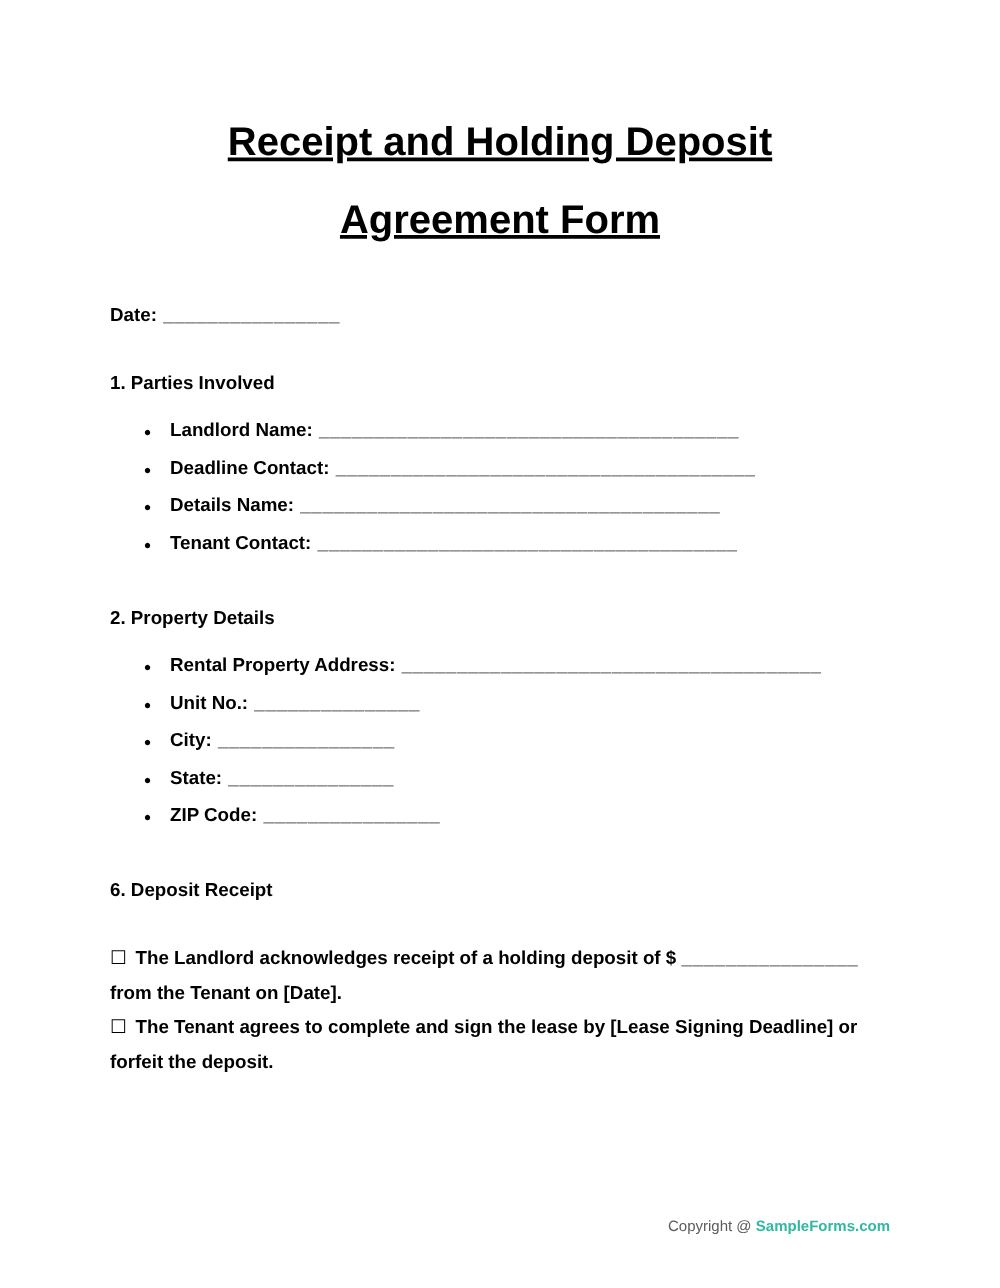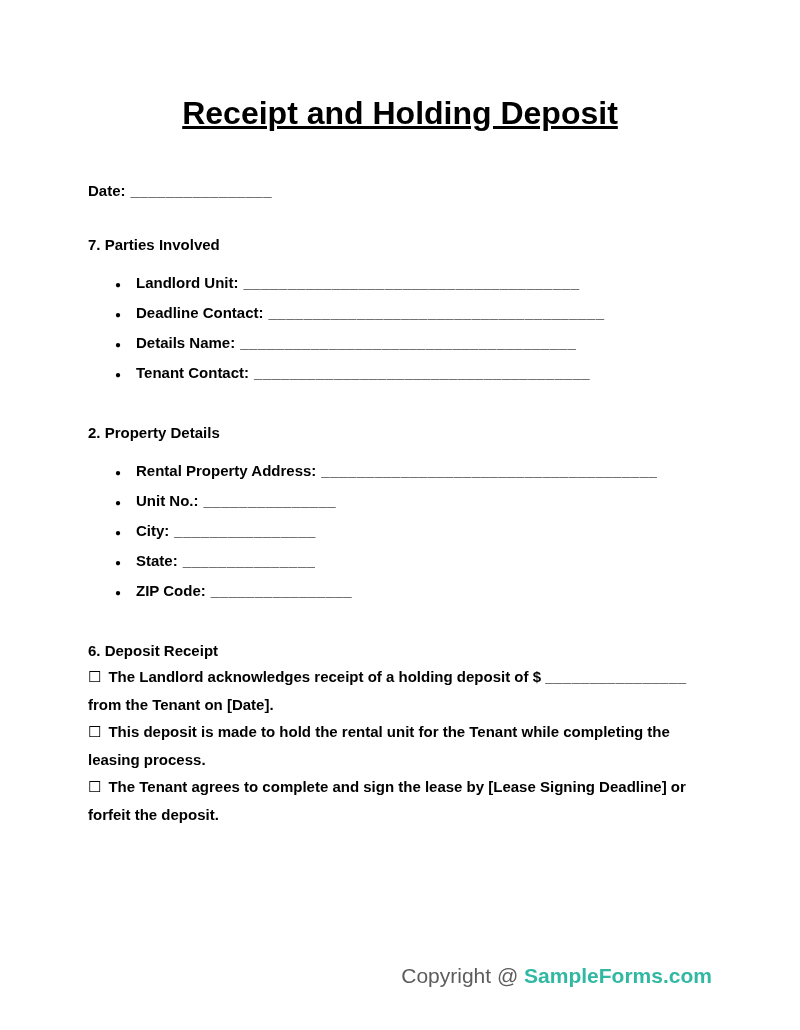--- a/index.html
+++ b/index.html
@@ -19,51 +19,52 @@
   }
   .doc-title { text-align: center; font-size: 32px; line-height: 62px; font-weight: bold; }
   .doc-title .title-line { display: block; }
   .doc-title .title-line span { text-decoration: underline; }
   .date-line { margin-top: 37px; line-height: 20px; }
   .blank { margin-left: 5px; white-space: nowrap; letter-spacing: 0.5px; }
   .section-heading { margin-top: 34px; font-size: 15px; line-height: 20px; }
   .bullet-list { margin-top: 14px; }
   .bullet-row { display: flex; align-items: baseline; margin-left: 27px; line-height: 28px; }
   .bullet { width: 21px; flex: 0 0 21px; font-size: 10px; }
-  .clauses { margin-top: 2px; }
+  .clauses { margin-top: 30px; }
   .clause { line-height: 27.5px; }
   .checkbox { margin-right: 7px; font-weight: normal; font-size: 15px; }
   .footer {
     position: absolute;
     right: 88px;
     bottom: 42px;
-    font-size: 21px;
+    font-size: 12px;
     font-weight: normal;
     color: #5c5c5c;
   }
   .footer .brand { color: #30b8a3; font-weight: bold; text-decoration: none; cursor: pointer; }
 </style>
 </head>
 <body>
 
 <div class="page">
 
   <h1 class="doc-title">
     <span class="title-line"><span>Receipt and Holding Deposit</span></span>
+    <span class="title-line"><span>Agreement Form</span></span>
   </h1>
 
   <div class="date-line">
     <span>Date:</span><span class="blank">________________</span>
   </div>
 
-  <div class="section-heading">7. Parties Involved</div>
+  <div class="section-heading">1. Parties Involved</div>
   <div class="bullet-list">
     <div class="bullet-row">
       <span class="bullet">●</span>
-      <span>Landlord Unit:</span>
+      <span>Landlord Name:</span>
       <span class="blank">______________________________________</span>
     </div>
     <div class="bullet-row">
       <span class="bullet">●</span>
       <span>Deadline Contact:</span>
       <span class="blank">______________________________________</span>
     </div>
     <div class="bullet-row">
       <span class="bullet">●</span>
       <span>Details Name:</span>
@@ -101,21 +102,20 @@
     <div class="bullet-row">
       <span class="bullet">●</span>
       <span>ZIP Code:</span>
       <span class="blank">________________</span>
     </div>
   </div>
 
   <div class="section-heading">6. Deposit Receipt</div>
   <div class="clauses">
     <p class="clause"><span class="checkbox">☐</span><span>The Landlord acknowledges receipt of a holding deposit of $ </span><span style="letter-spacing:0.5px;">________________</span><span> from the Tenant on [Date].</span></p>
-    <p class="clause"><span class="checkbox">☐</span><span>This deposit is made to hold the rental unit for the Tenant while completing the leasing process.</span></p>
     <p class="clause"><span class="checkbox">☐</span><span>The Tenant agrees to complete and sign the lease by [Lease Signing Deadline] or forfeit the deposit.</span></p>
   </div>
 
 
   <div class="footer">
     <span>Copyright @</span>
     <a class="brand">SampleForms.com</a>
   </div>
 
 </div>

